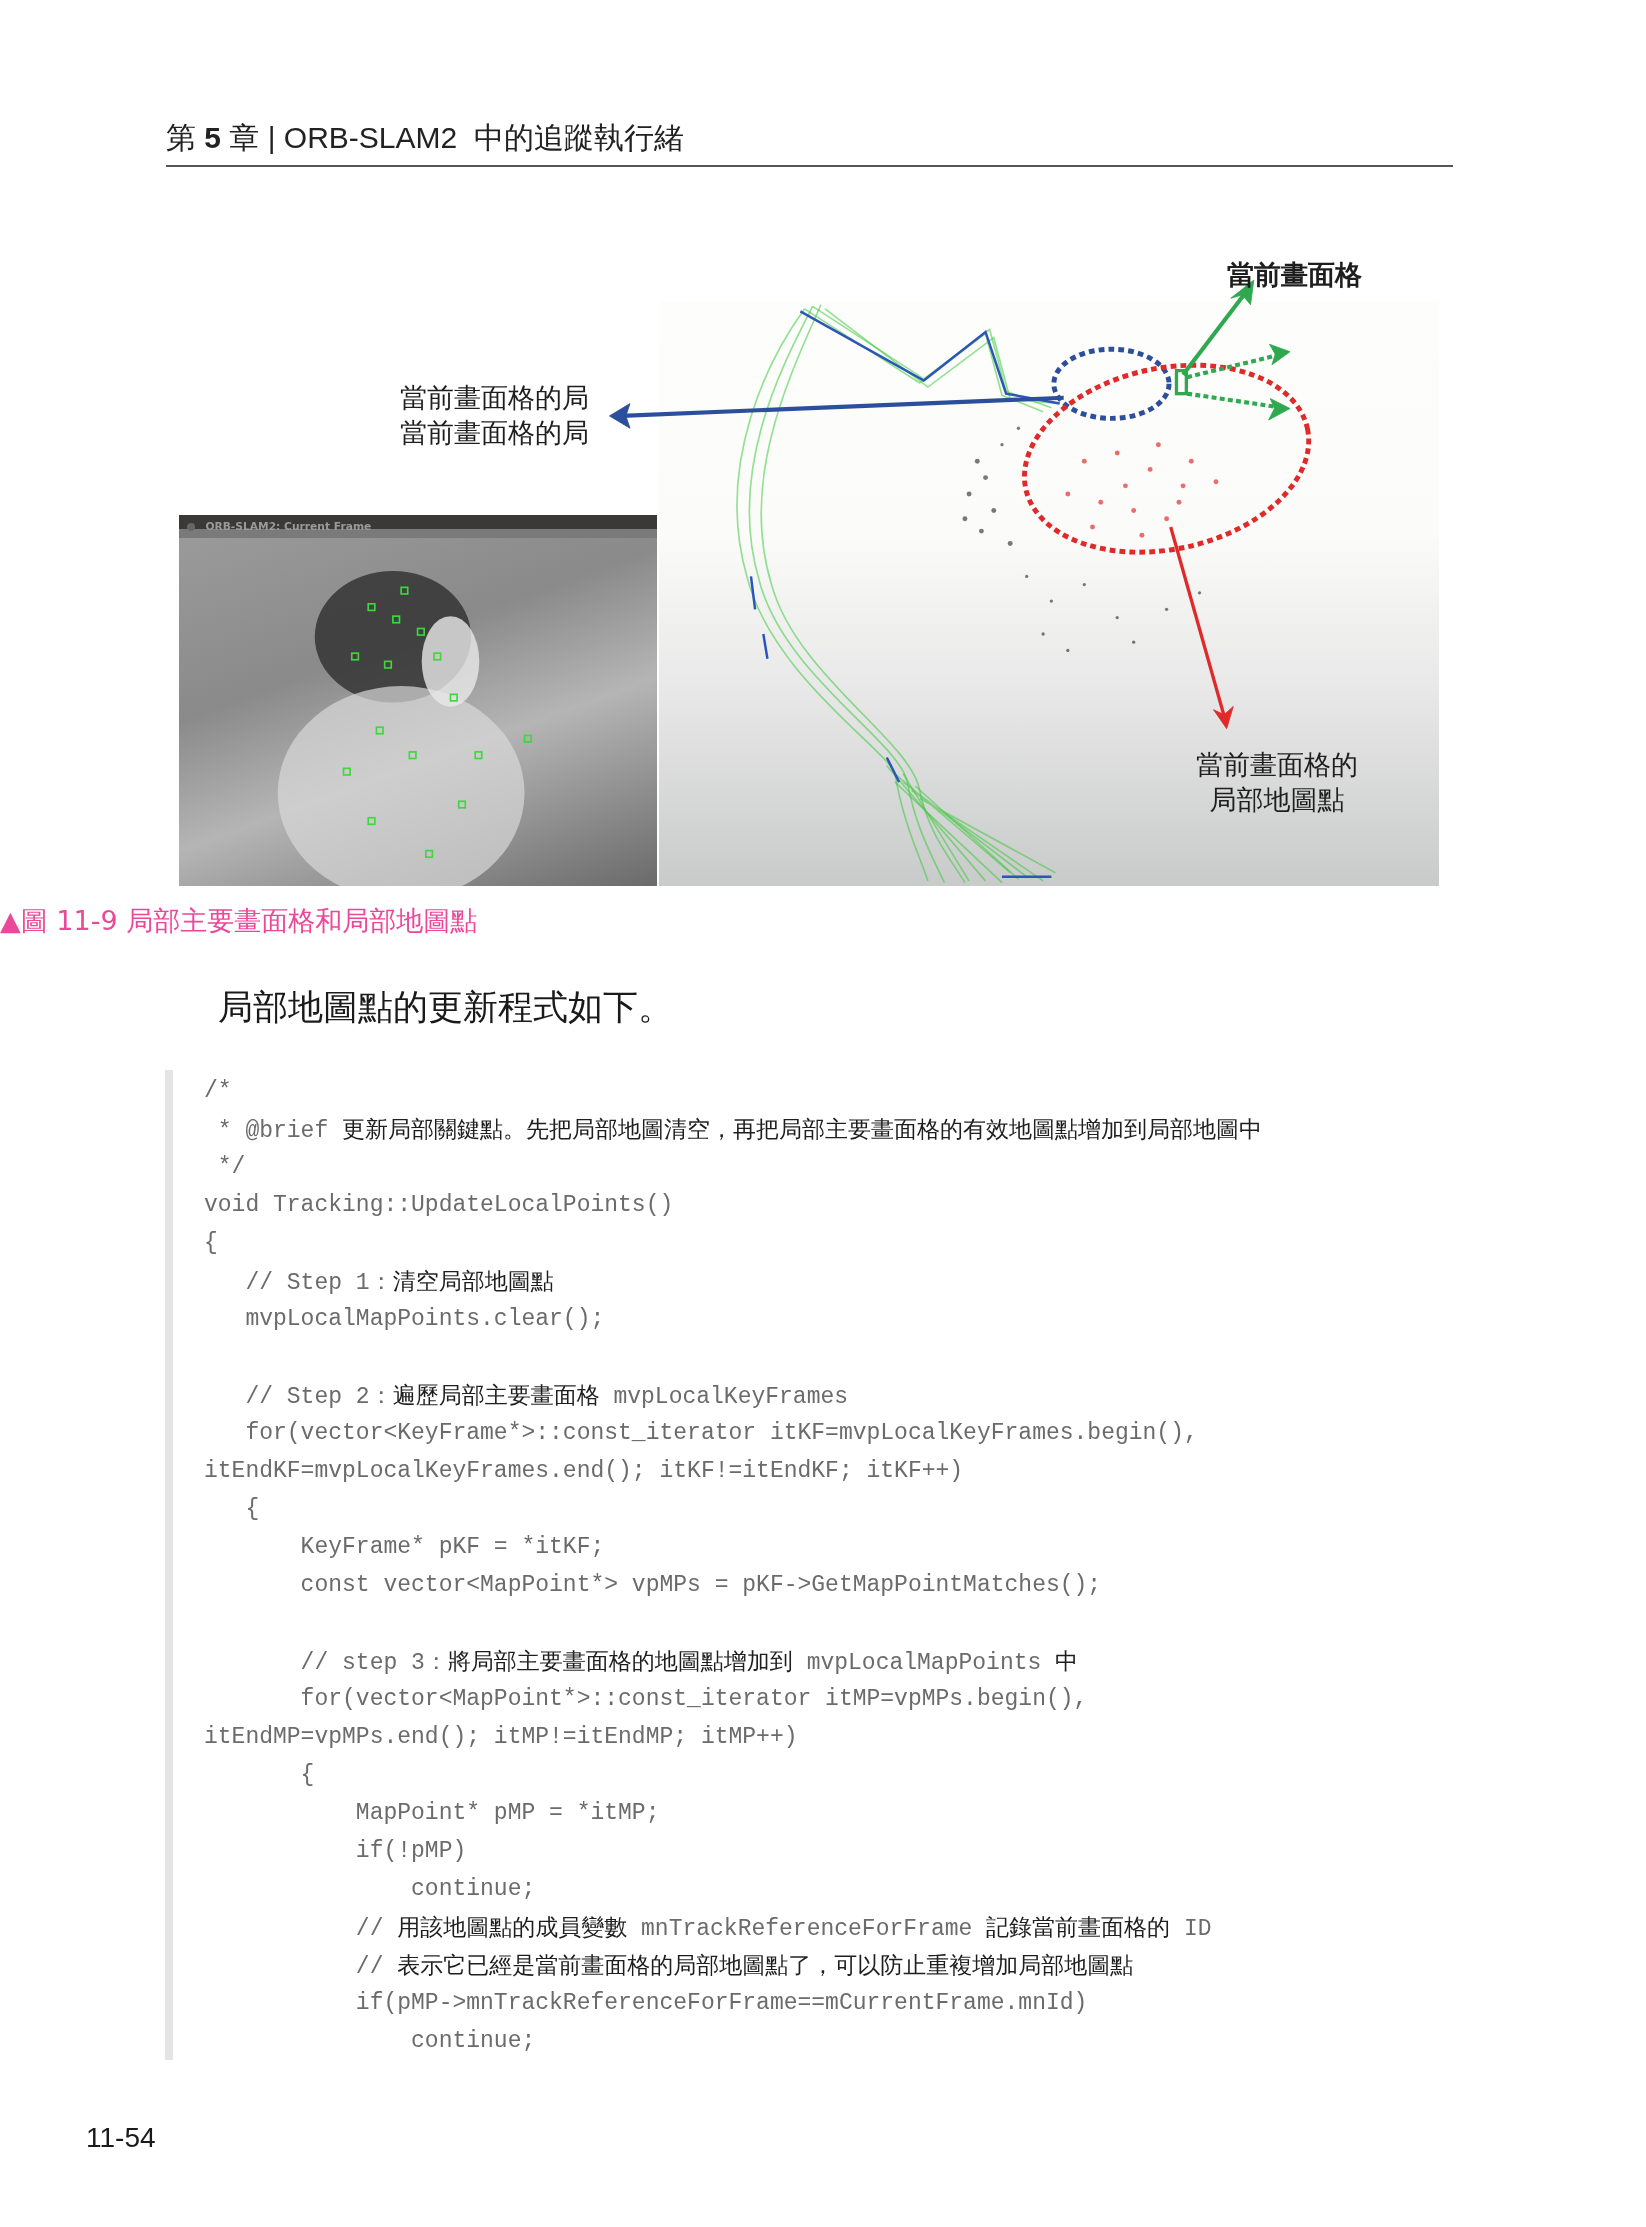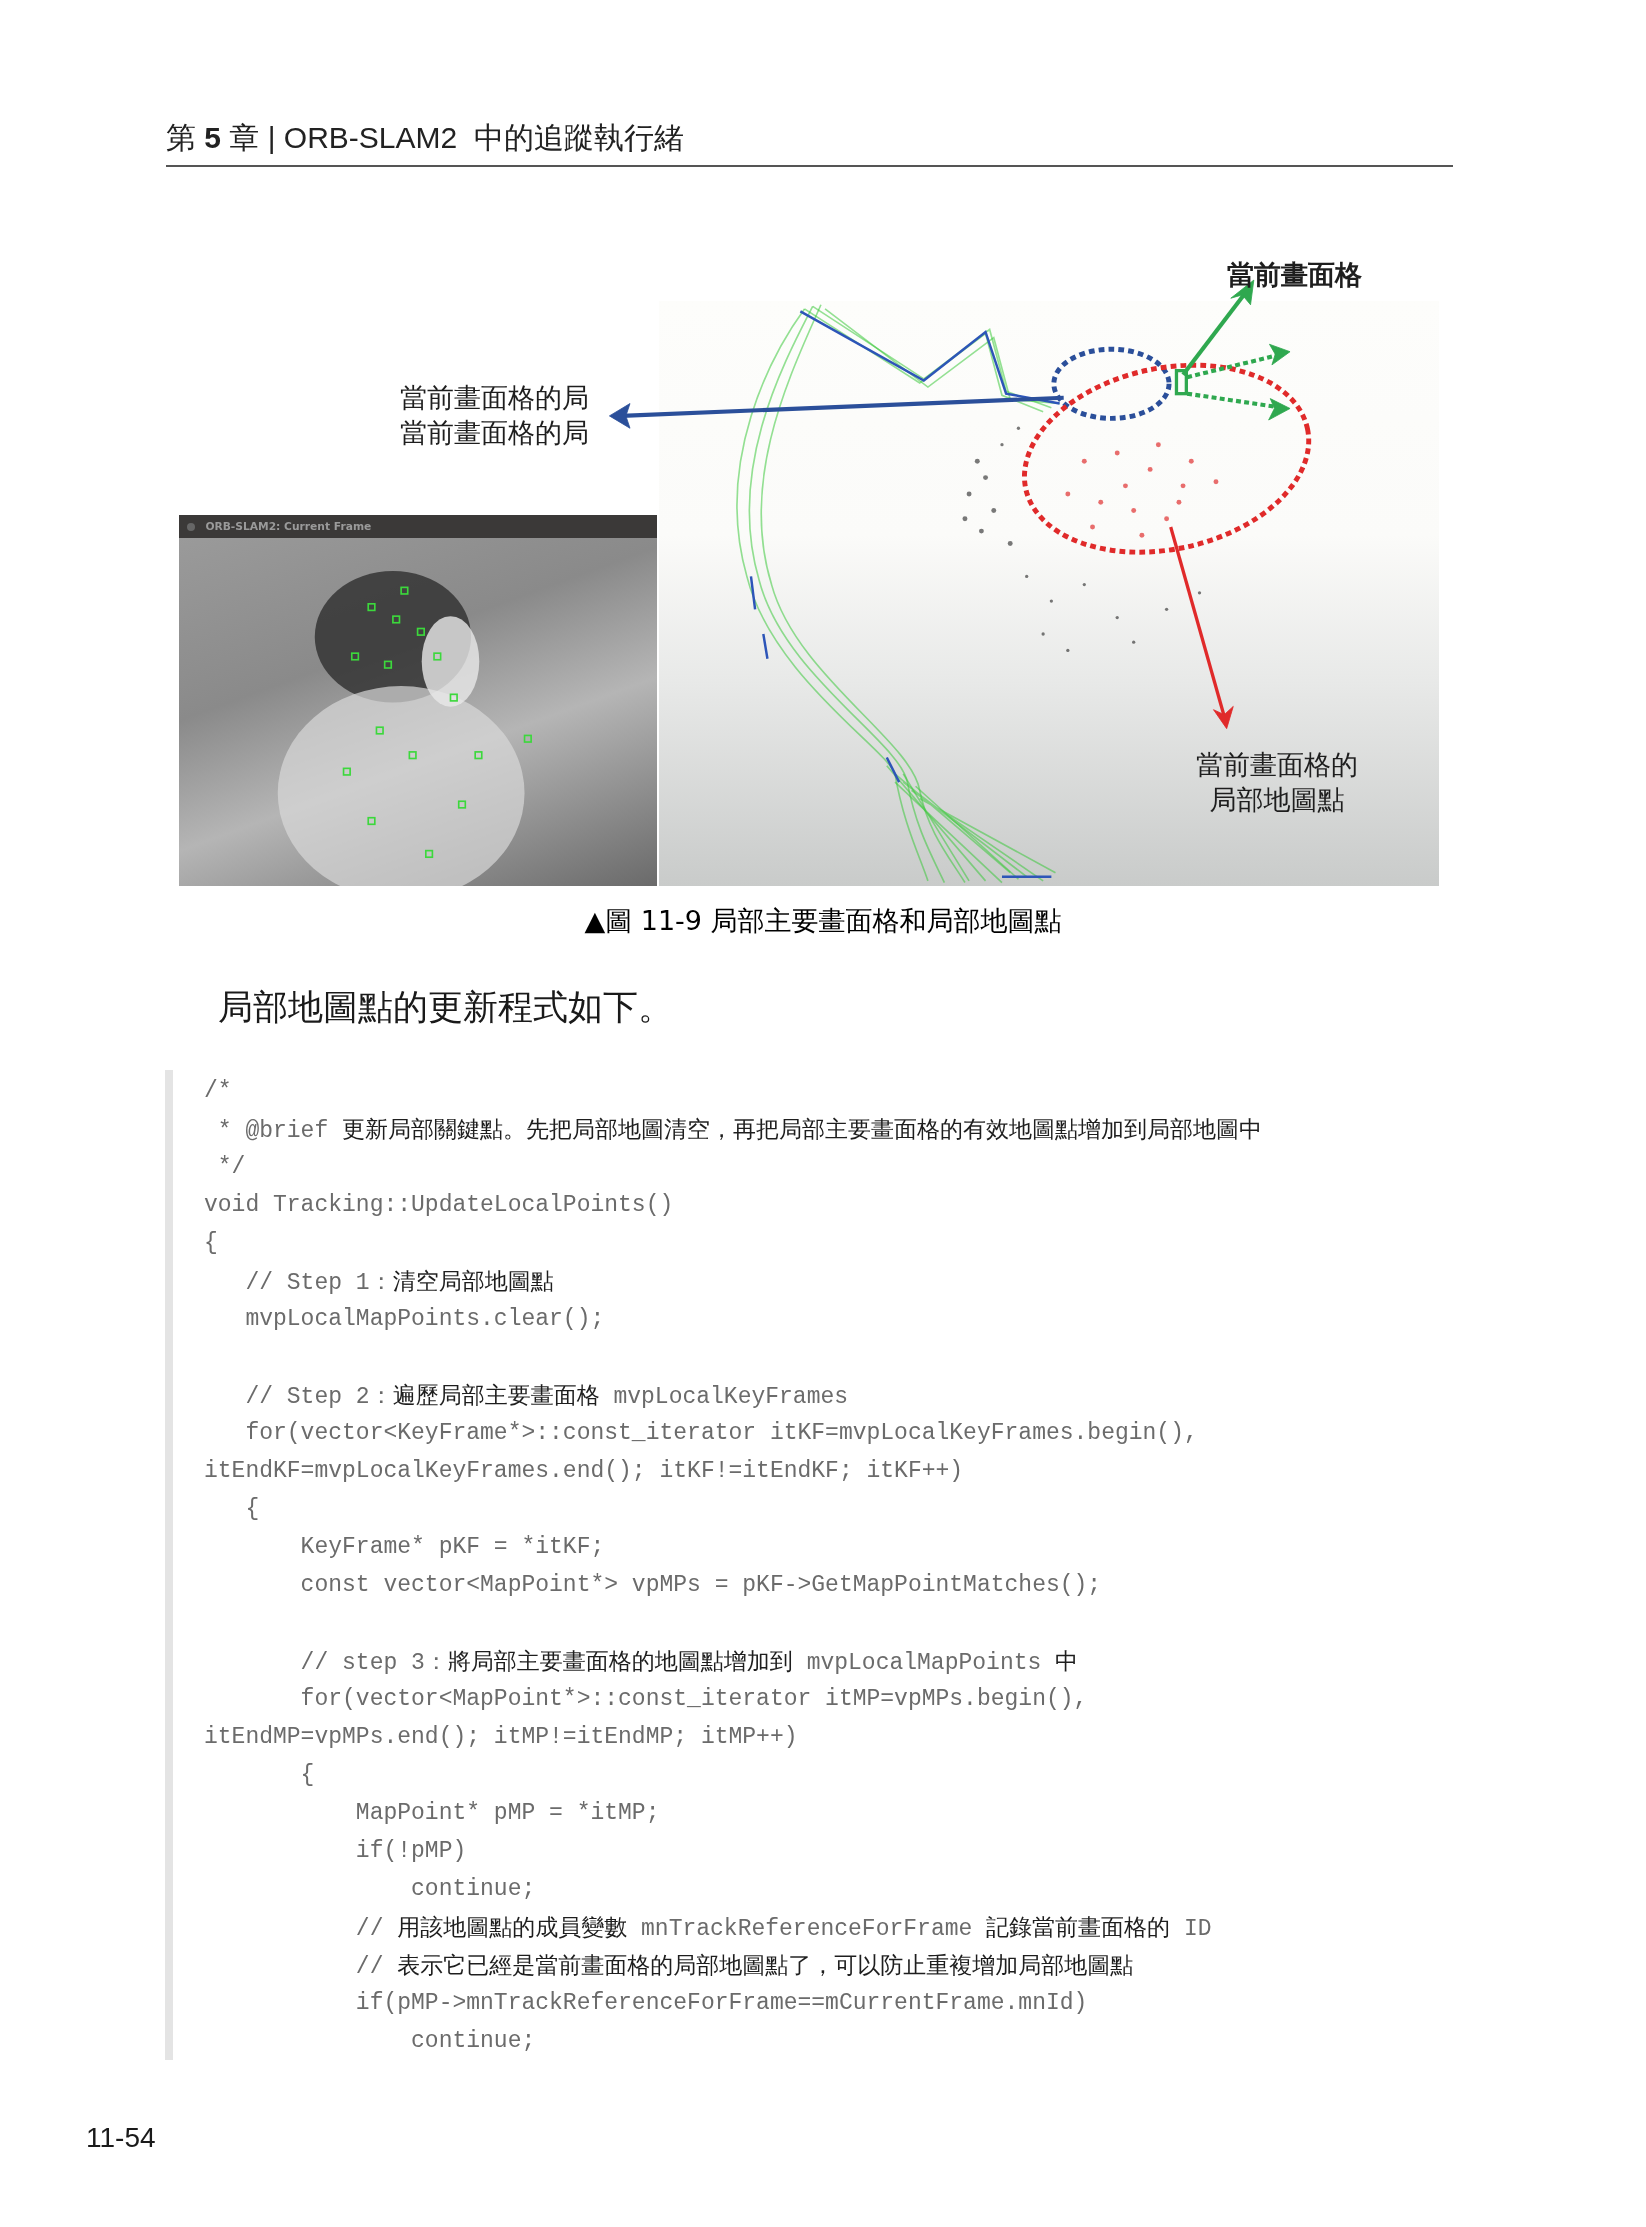--- a/index.html
+++ b/index.html
@@ -9,32 +9,32 @@
   .header { left: 166px; top: 120px; font-size: 30px; line-height: 36px; white-space: pre;
             font-family: "Liberation Sans", "DejaVu Sans", sans-serif; color: #222; }
   .header b { font-weight: bold; }
   .rule { left: 166px; top: 165px; width: 1287px; height: 1.6px; background: #555; }
 
   .figure { left: 179px; top: 247px; width: 1260px; height: 639px; }
   .panel { position: absolute; left: 480px; top: 54px; width: 780px; height: 585px;
            background: linear-gradient(to bottom, #fdfdfb 0%, #fbfbf9 40%, #e8e9e8 65%, #c9cbca 100%); }
   .inset { position: absolute; left: 0; top: 268px; width: 478px; height: 371px;
            background: #7a7a7a; overflow: hidden; }
-  .inset-title { position: absolute; left: 0; top: 0; width: 100%; height: 23px; background: #3b3938;
+  .inset-title { position: absolute; left: 0; top: 0; width: 100%; height: 14px; background: #3b3938;
                  color: #9a9a9a; font-size: 10.7px; line-height: 23px; font-weight: bold; }
   .inset-title .dot { display: inline-block; width: 8.2px; height: 8.2px; border-radius: 50%;
                       background: #666; margin: 0 10px 0 8.2px; vertical-align: middle; }
   .inset-body { position: absolute; left: 0; top: 23px; width: 100%; height: 348px;
                 background: linear-gradient(160deg, #9a9a9a 0%, #8a8a8a 35%, #b5b5b5 60%, #6a6a6a 100%); }
   .fig-label { position: absolute; font-size: 27px; line-height: 35px; text-align: center; color: #1e1e1e;
                font-family: "DejaVu Sans", sans-serif; }
   svg.overlay { position: absolute; left: 0; top: 0; }
 
-  .caption { left: 0; width: 1646px; top: 904px; text-align: center; font-size: 27px; line-height: 33px;
-             font-family: "DejaVu Sans", sans-serif; color: #000000; }
+  .caption { left: 0; width: 1646px; top: 904px; font-size: 27px; line-height: 33px;
+             font-family: "DejaVu Sans", sans-serif; color: #ec4899; }
   .body-text { left: 218px; top: 986px; font-size: 35px; line-height: 43px;
                font-family: "DejaVu Serif", serif; color: #1a1a1a; }
 
   .code-border { left: 165px; top: 1070px; width: 8.2px; height: 990px; background: #e4e4e4; }
   .code { left: 204px; top: 1072px; width: 1218px; }
   .code-line { height: 38px; line-height: 38px; font-size: 23px; white-space: pre;
                font-family: "Liberation Mono", "DejaVu Sans Mono", monospace; color: #6b6b6b; }
   .code-line .zh { font-family: "DejaVu Sans", sans-serif; color: #1e1e1e; font-size: 23px; }
 
   .page-num { left: 86px; top: 2121px; font-size: 28px; line-height: 33px;

